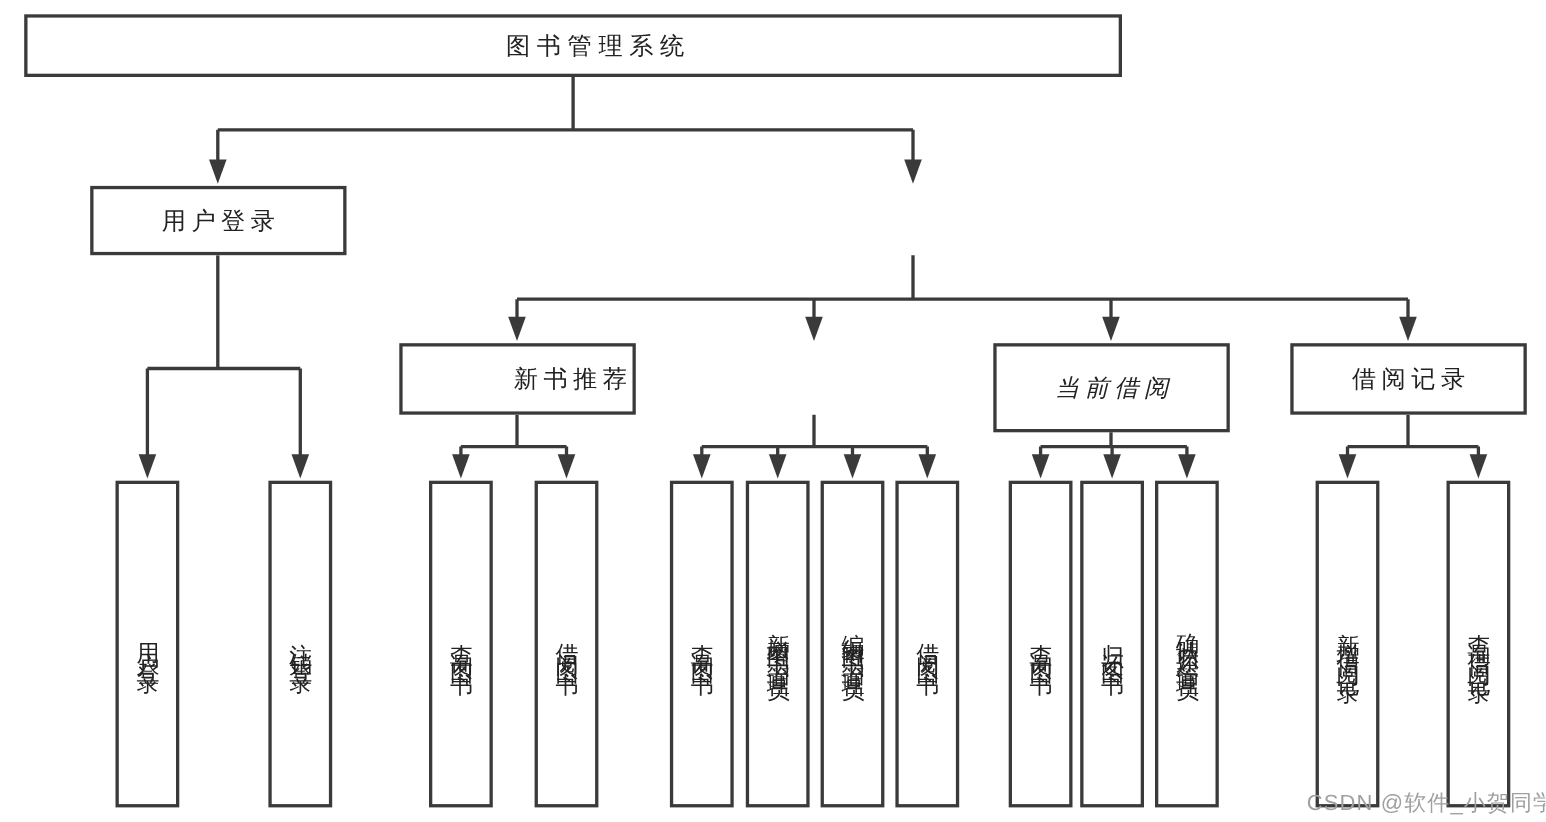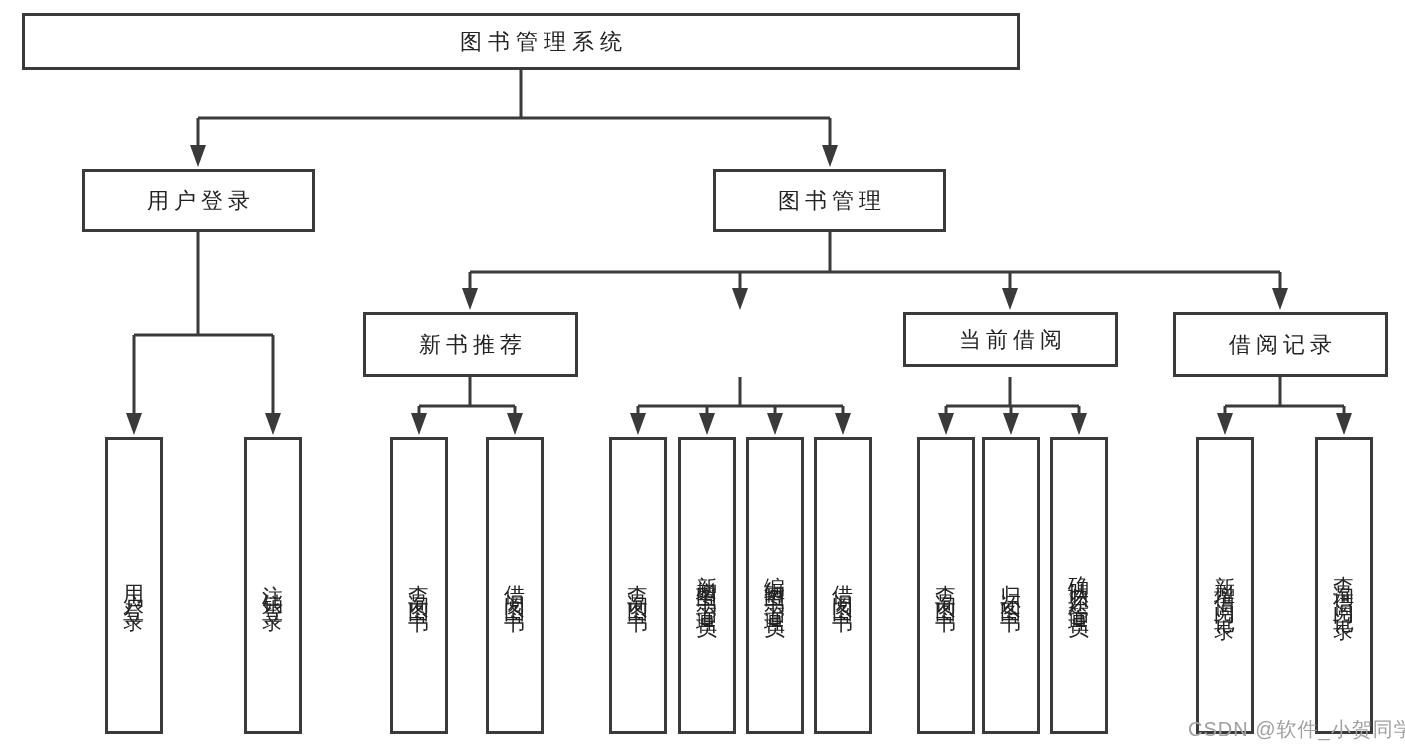--- a/index.html
+++ b/index.html
@@ -102,28 +102,25 @@
     </g>
   </svg>
 
   <div class="node root-box" style="left:22px; top:13px; width:998px; height:57px;">
     <span class="h-label">图书管理系统</span>
   </div>
 
   <div class="node" style="left:82px; top:169px; width:233px; height:63px;">
     <span class="h-label">用户登录</span>
   </div>
-  <div class="node" style="left:713px; top:169px; width:233px; height:63px;">
-    <span class="h-label">图书管理</span>
-  </div>
 
-  <div class="node" style="left:363px; top:312px; width:215px; height:65px;">
+  <div class="node" style="left:363px; top:312px; width:215px; height:65px;justify-content:flex-end;">
     <span class="h-label">新书推荐</span>
   </div>
-  <div class="node" style="left:903px; top:312px; width:215px; height:55px;">
+  <div class="node" style="left:903px; top:312px; width:215px; height:81px;font-style:italic;">
     <span class="h-label">当前借阅</span>
   </div>
   <div class="node" style="left:1173px; top:312px; width:215px; height:65px;">
     <span class="h-label">借阅记录</span>
   </div>
 
   <div class="node" style="left:105px; top:437px; width:58px; height:297px;">
     <span class="v-label">用户登录</span>
   </div>
   <div class="node" style="left:244px; top:437px; width:58px; height:297px;">

